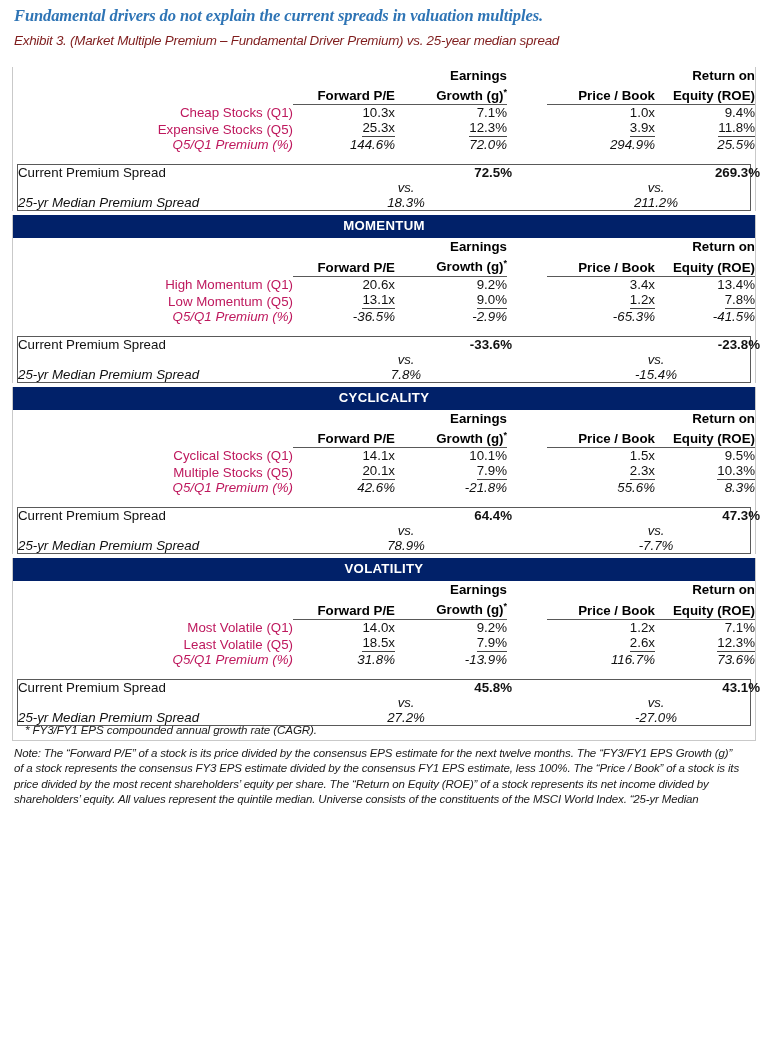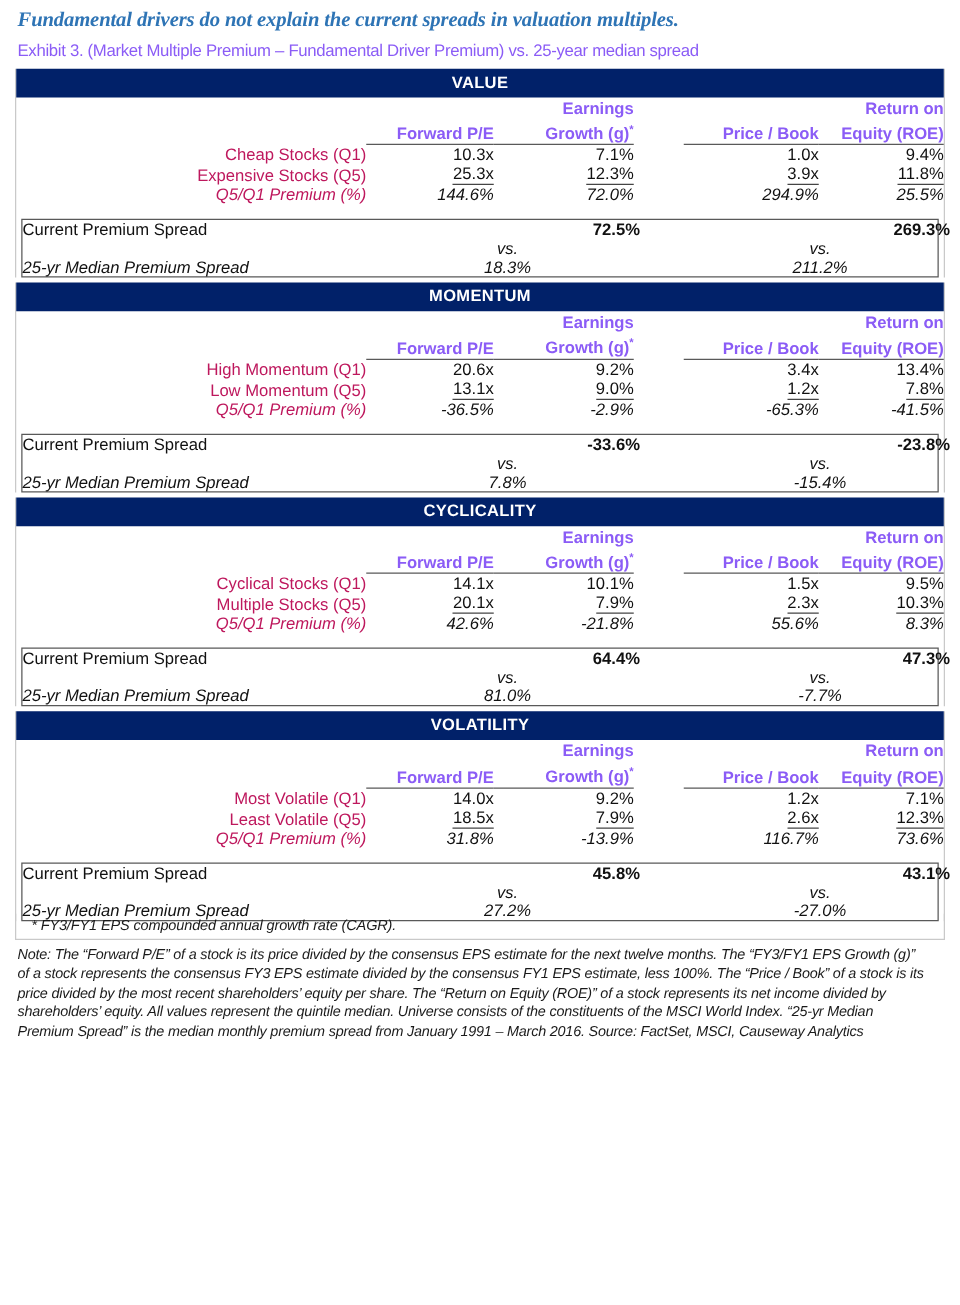--- a/index.html
+++ b/index.html
@@ -31,23 +31,24 @@
     font-size: 16.5px;
     color: #2E74B5;
     letter-spacing: -0.1px;
     padding: 6px 0 0 2px;
     line-height: 20px;
     white-space: nowrap;
   }
 
   .exhibit-caption {
     font-family: "Liberation Sans", sans-serif;
+    font-style: italic;
     font-size: 13.4px;
-    color: #8b5cf6;
-    padding: 7px 0 6px 2px;
+    color: #7f1d1d;
+    padding: 7px 0 18px 2px;
     line-height: 16px;
     letter-spacing: -0.25px;
     white-space: nowrap;
   }
   .section-wrap {
     border-left: 1px solid #c9c9c9;
     border-right: 1px solid #c9c9c9;
   }
 
   .band {
@@ -76,21 +77,21 @@
   col.c-fpe   { width: 102px; }
   col.c-eg    { width: 112px; }
   col.c-gap   { width: 40px; }
   col.c-pb    { width: 108px; }
   col.c-roe   { width: 100px; }
 
   .hdr-top, .hdr-bot {
     font-size: 13.3px;
     font-weight: bold;
     text-align: right;
-    color: #8b5cf6;
+    color: #000000;
     padding-right: 6px;
     line-height: 17px;
     white-space: nowrap;
   }
   .hdr-top { padding-top: 6px; }
   .hdr-bot { padding-bottom: 1px; }
   .hdr-bot.ruled {
     border-bottom: 1.3px solid #595959;
   }
 
@@ -205,21 +206,20 @@
 <body>
 
 <div class="page">
 
   <div class="headline">Fundamental drivers do not explain the current spreads in valuation multiples.</div>
 
   <div class="exhibit-caption">Exhibit 3. (Market Multiple Premium – Fundamental Driver Premium) vs. 25-year median spread</div>
 
   <div id="sections-host">
       <div class="section-wrap">
-        <div class="band">VALUE</div>
         <table class="grid">
           <colgroup>
             <col class="c-label">
             <col class="c-fpe">
             <col class="c-eg">
             <col class="c-gap">
             <col class="c-pb">
             <col class="c-roe">
           </colgroup>
           <tbody>
@@ -451,21 +451,21 @@
                 <td class="sp-val">47.3%</td>
               </tr>
               <tr>
                 <td class="sp-vs"></td>
                 <td class="sp-vs">vs.</td>
                 <td></td>
                 <td class="sp-vs">vs.</td>
               </tr>
               <tr>
                 <td class="sp-label ital">25-yr Median Premium Spread</td>
-                <td class="sp-med">81.0%</td>
+                <td class="sp-med">78.9%</td>
                 <td></td>
                 <td class="sp-med">-7.7%</td>
               </tr>
             </tbody>
           </table>
         </div>
       </div>
       <div class="section-wrap">
         <div class="band">VOLATILITY</div>
         <table class="grid">
@@ -553,16 +553,15 @@
       </div>
     </div>
 
   <div class="footnote-star">* FY3/FY1 EPS compounded annual growth rate (CAGR).</div>
 
   <div class="note" id="note-host">
       <p>Note: The “Forward P/E” of a stock is its price divided by the consensus EPS estimate for the next twelve months.  The “FY3/FY1 EPS Growth (g)”</p>
       <p>of a stock represents the consensus FY3 EPS estimate divided by the consensus FY1 EPS estimate, less 100%.  The “Price / Book” of a stock is its</p>
       <p>price divided by the most recent shareholders’ equity per share.  The “Return on Equity (ROE)” of a stock represents its net income divided by</p>
       <p>shareholders’ equity.  All values represent the quintile median.  Universe consists of the constituents of the MSCI World Index.  “25-yr Median</p>
-      <p>Premium Spread” is the median monthly premium spread from January 1991 – March 2016.  Source: FactSet, MSCI, Causeway Analytics</p>
     </div>
 
 </div>
 
 </body></html>

